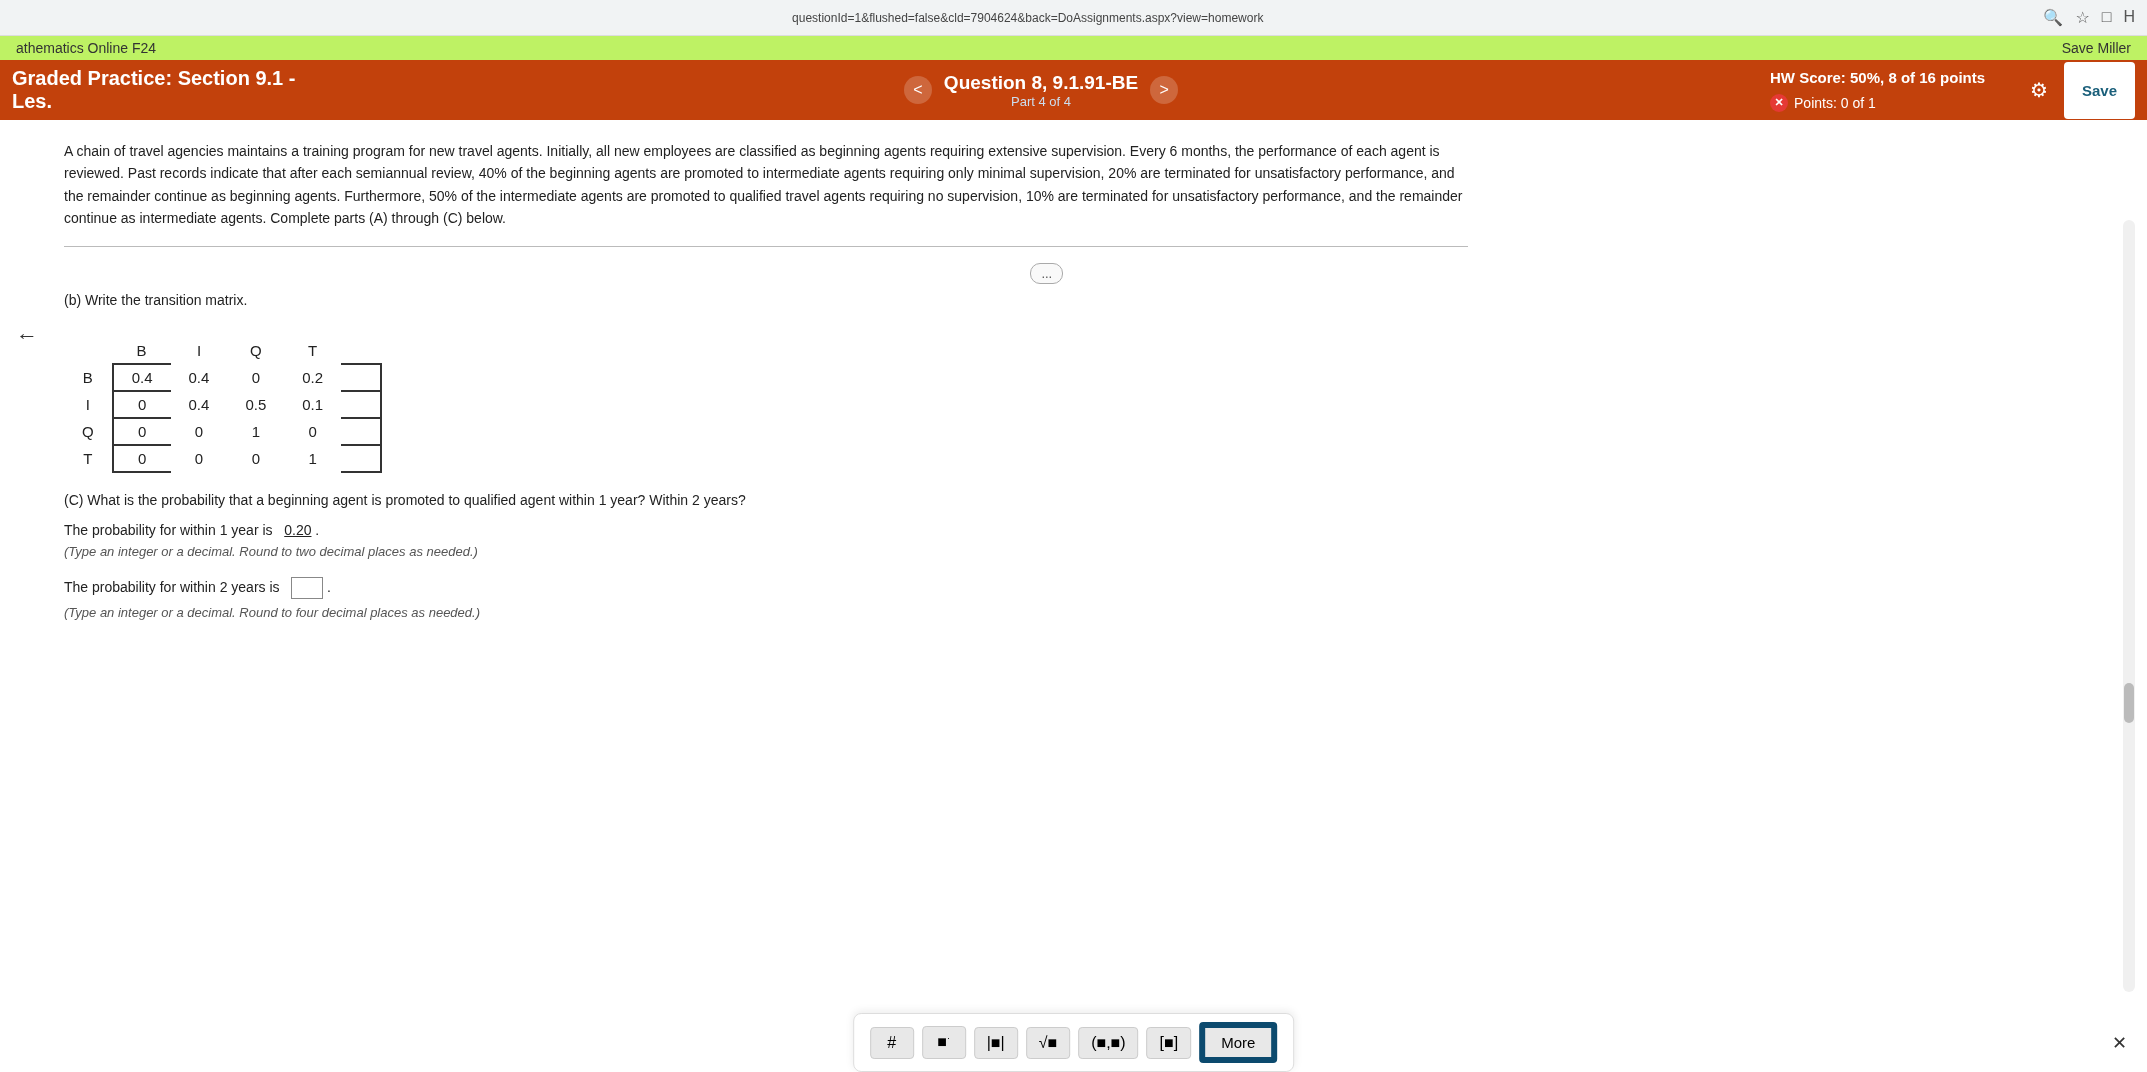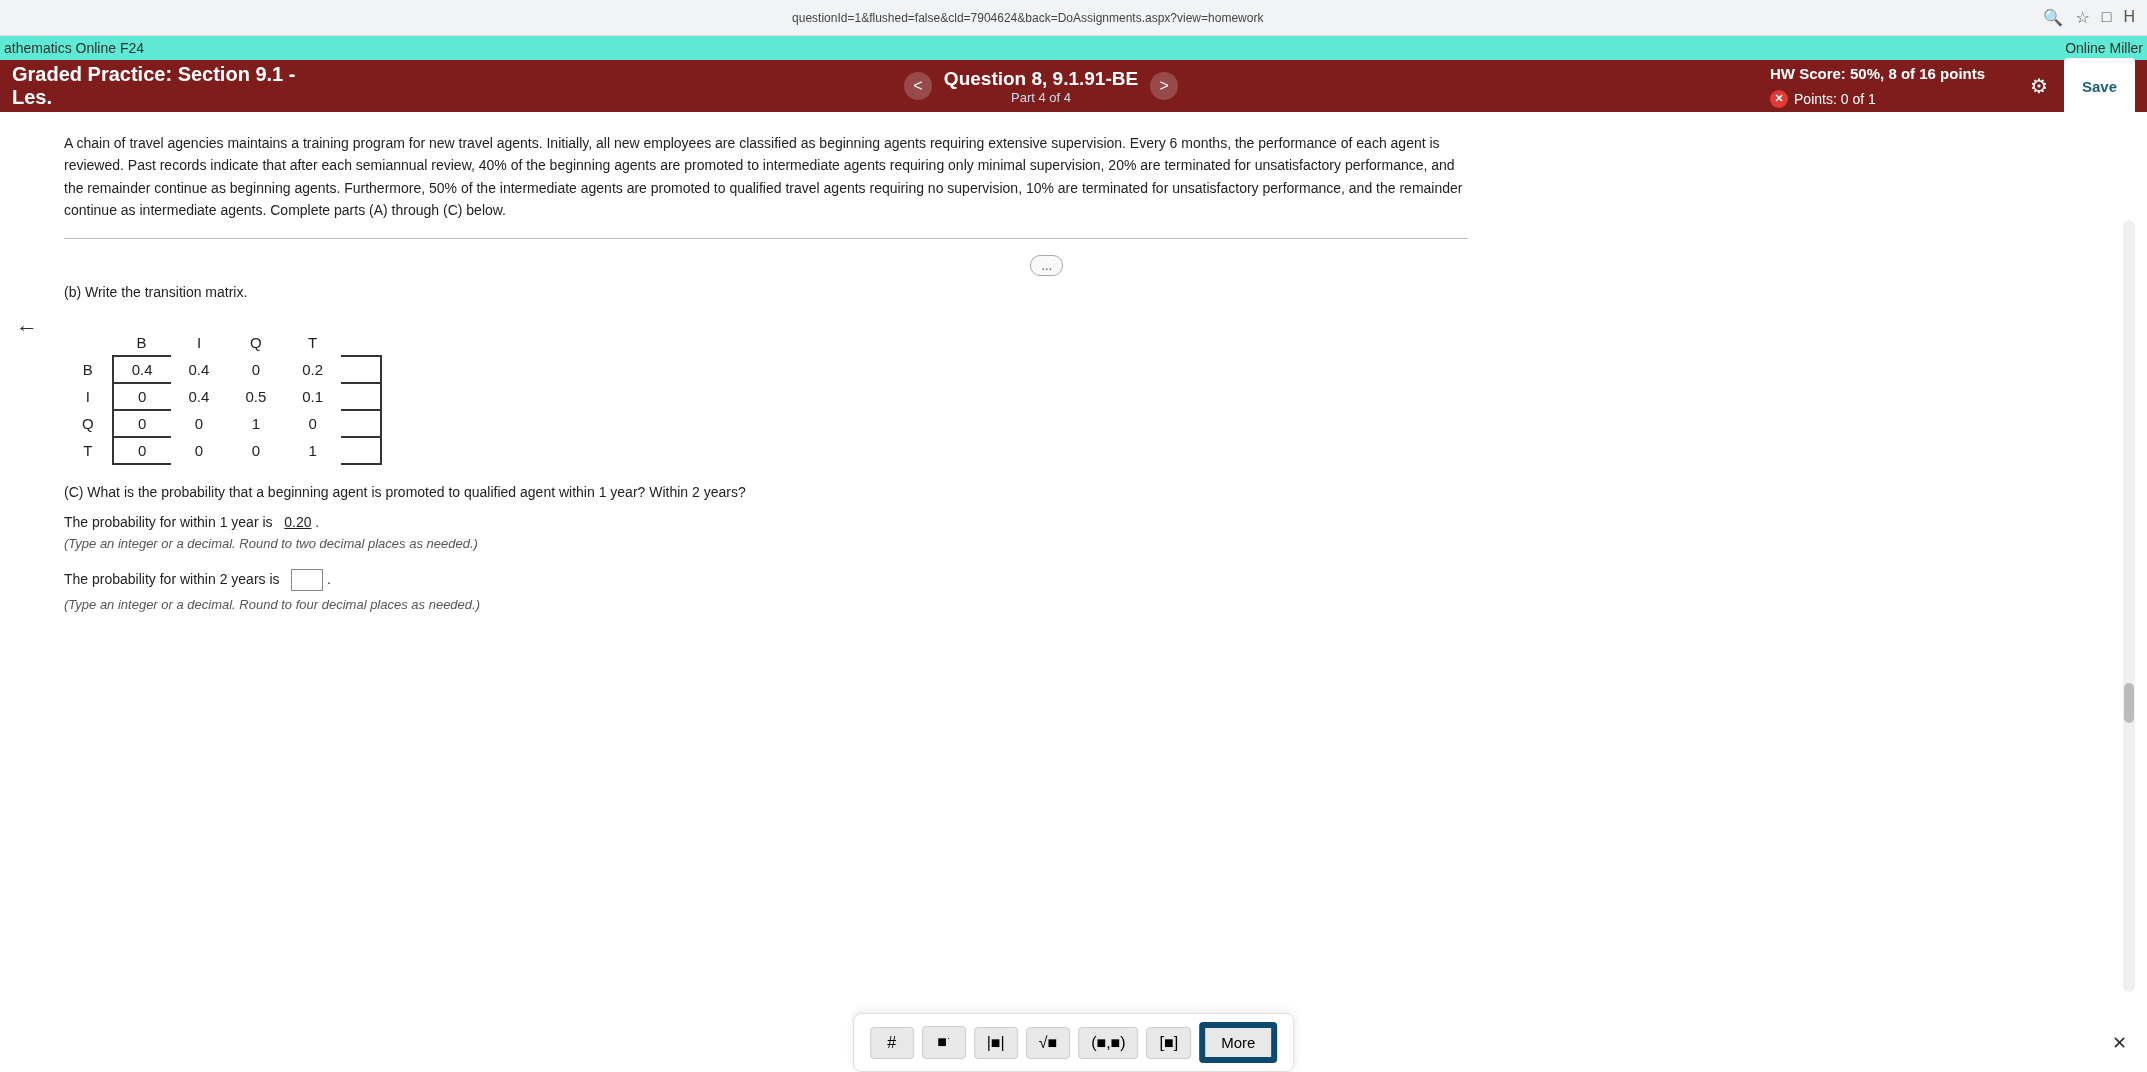--- a/index.html
+++ b/index.html
@@ -29,41 +29,41 @@
     }
     .browser-bar .browser-icons {
       display: flex;
       gap: 12px;
       font-size: 16px;
       color: #555;
     }
 
     
     .app-header {
-      padding: 4px 4px;
+      padding: 4px 16px;
       font-size: 14px;
       color: #333;
       display: flex;
       justify-content: space-between;
       align-items: center;
-      background: #5eead4;
+      background: #bef264;
     }
     .app-header .user-name {
       font-size: 14px;
       color: #333;
     }
 
     
     .question-header {
-      background: #7f1d1d;
+      background: #c2410c;
       color: #fff;
       display: flex;
       align-items: center;
       padding: 0 12px;
-      height: 52px;
+      height: 60px;
     }
     .question-header .section-title {
       font-size: 20px;
       font-weight: bold;
       flex: 0 0 300px;
     }
     .question-header .question-nav {
       flex: 1;
       display: flex;
       align-items: center;
@@ -331,21 +331,21 @@
   <div class="browser-icons">
     <span>🔍</span>
     <span>☆</span>
     <span>□</span>
     <span>H</span>
   </div>
 </div>
 
 <div class="app-header">
   <span>athematics Online F24</span>
-  <span class="user-name">Online Miller</span>
+  <span class="user-name">Save Miller</span>
 </div>
 
 <div class="question-header">
   <div class="section-title">Graded Practice: Section 9.1 - Les.</div>
 
   <div class="question-nav">
     <button class="nav-btn">&lt;</button>
     <div class="question-info">
       <div class="question-num">Question 8, 9.1.91-BE</div>
       <div class="question-part">Part 4 of 4</div>

